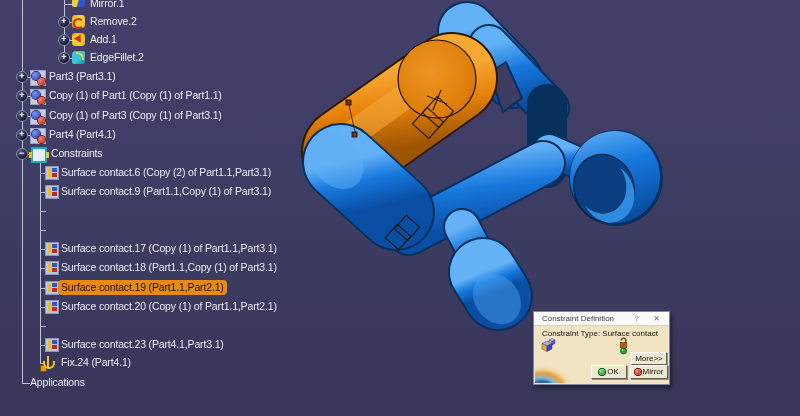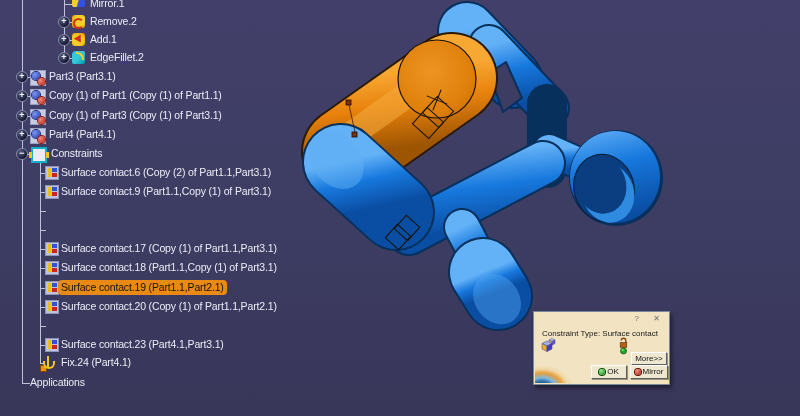--- a/index.html
+++ b/index.html
@@ -283,20 +283,21 @@
         <i></i>
       </span>
     <span class="tlabel" style="left:61px">Fix.24 (Part4.1)</span>
   </div>
   <div class="trow" style="top:375px">
     <span class="tlabel" style="left:30px">Applications</span>
   </div>
 </div>
 
 <div id="dialog">
+  <div class="dtitle">Constraint Definition</div>
   <span class="dhelp">?</span>
   <span class="dclose">✕</span>
   <div class="dtext">Constraint Type: Surface contact</div>
 
   <span class="dcubes">
     <svg width="18" height="16" viewBox="0 0 18 16">
       <path d="M9,3 L12,1.5 L15,3 L12,4.5 Z" fill="#C8CCF4" stroke="#3A3A8E" stroke-width="0.5"></path>
       <path d="M9,3 L12,4.5 L12,8 L9,6.5 Z" fill="#F0C830" stroke="#3A3A8E" stroke-width="0.5"></path>
       <path d="M15,3 L12,4.5 L12,8 L15,6.5 Z" fill="#6A5AD8" stroke="#3A3A8E" stroke-width="0.5"></path>
       <path d="M2,6.5 L7,4 L12,6.5 L7,9 Z" fill="#A8B0EC" stroke="#3A3A8E" stroke-width="0.5"></path>

